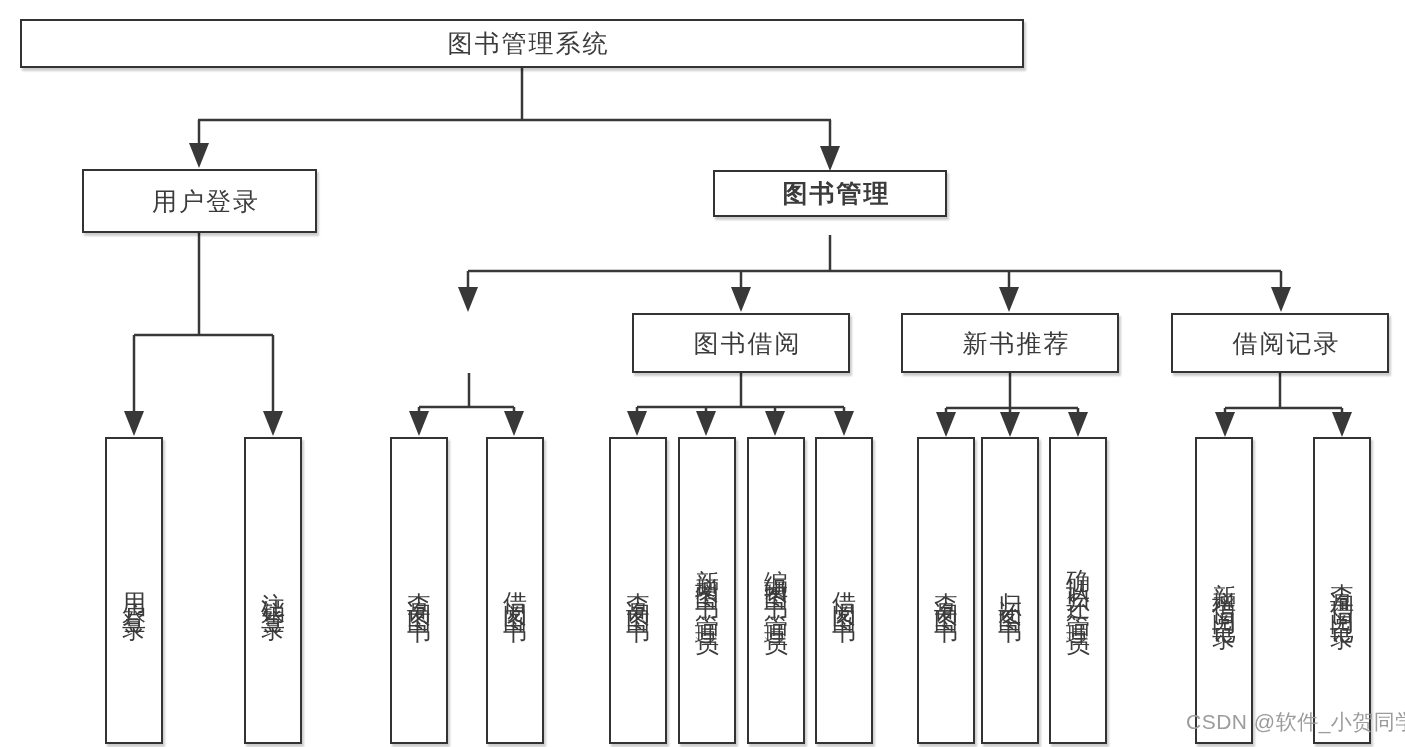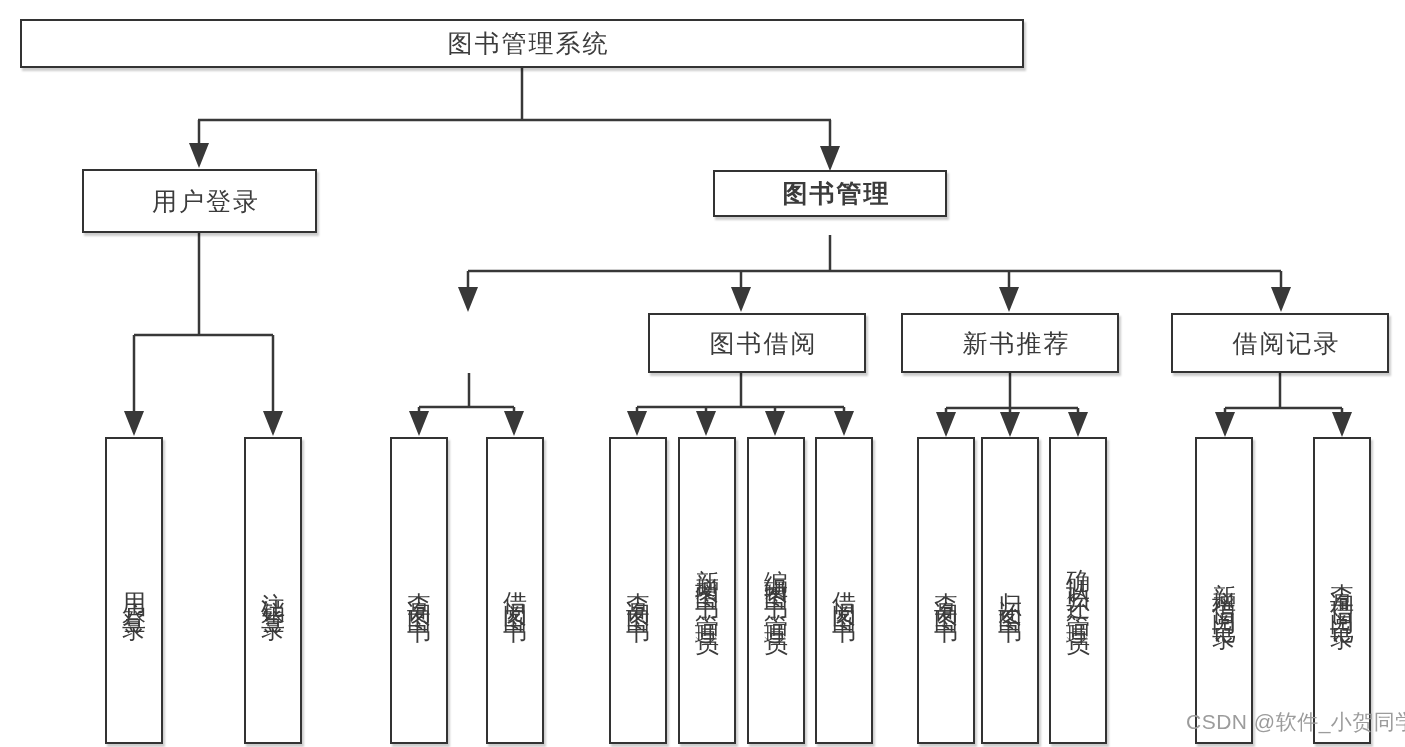--- a/index.html
+++ b/index.html
@@ -141,21 +141,21 @@
     <span class="lbl">图书管理系统</span>
   </div>
 
   <div class="node hbox" style="left:82px; top:169px; width:235px; height:64px;">
     <span class="lbl">用户登录</span>
   </div>
   <div class="node hbox" style="left:713px; top:170px; width:234px; height:47px;font-weight:bold;">
     <span class="lbl">图书管理</span>
   </div>
 
-  <div class="node hbox" style="left:632px; top:313px; width:218px; height:60px;margin-left:16px;">
+  <div class="node hbox" style="left:632px; top:313px; width:218px; height:60px;">
     <span class="lbl">图书借阅</span>
   </div>
   <div class="node hbox" style="left:901px; top:313px; width:218px; height:60px;">
     <span class="lbl">新书推荐</span>
   </div>
   <div class="node hbox" style="left:1171px; top:313px; width:218px; height:60px;">
     <span class="lbl">借阅记录</span>
   </div>
 
   <div class="node vbox" style="left:105px; top:437px; width:58px; height:307px;">

